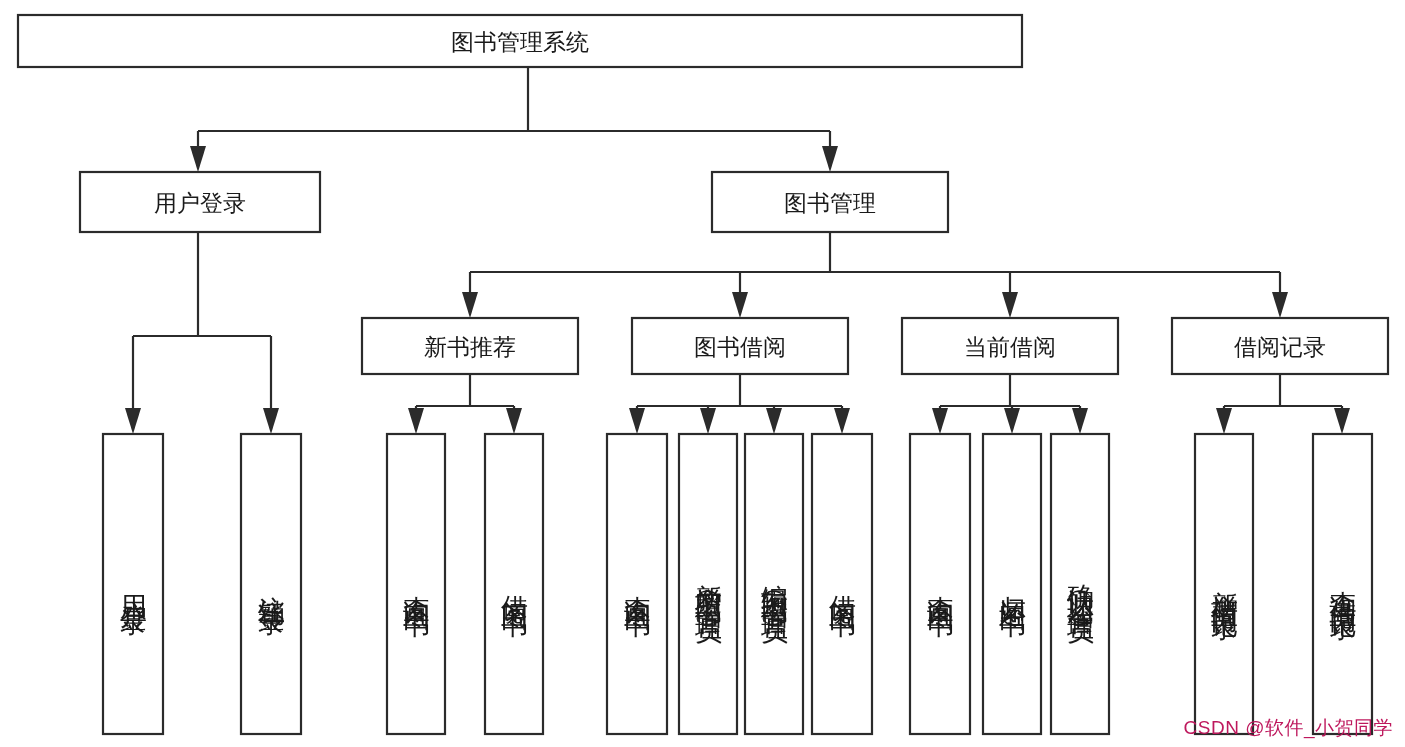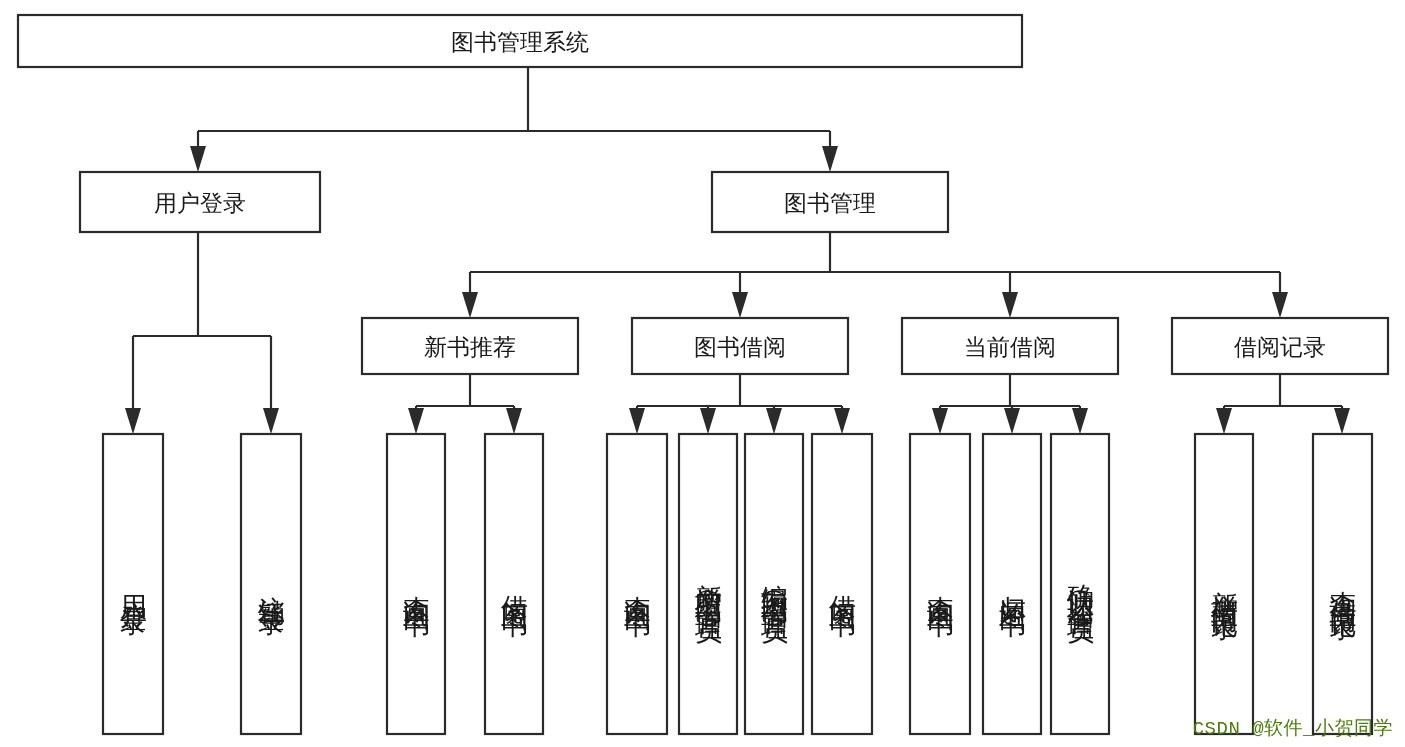--- a/index.html
+++ b/index.html
@@ -57,23 +57,23 @@
     align-items: center;
     justify-content: center;
     text-align: center;
     white-space: nowrap;
     pointer-events: none;
   }
   .watermark {
     position: absolute;
     right: 12px;
     bottom: 6px;
-    font-family: Liberation Mono, monospace;
+    font-family: Liberation Sans, sans-serif;
     font-size: 19px;
-    color: #4d7c0f;
+    color: #be185d;
     white-space: nowrap;
     letter-spacing: 0.5px;
   }
 </style>
 </head>
 <body>
 
 <svg id="diagram" viewBox="0 0 1405 747" xmlns="http://www.w3.org/2000/svg">
 
   <g>

